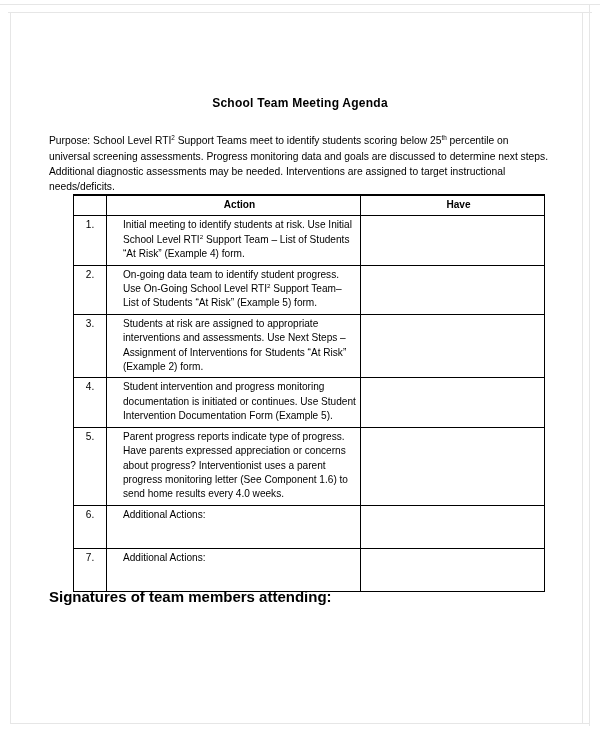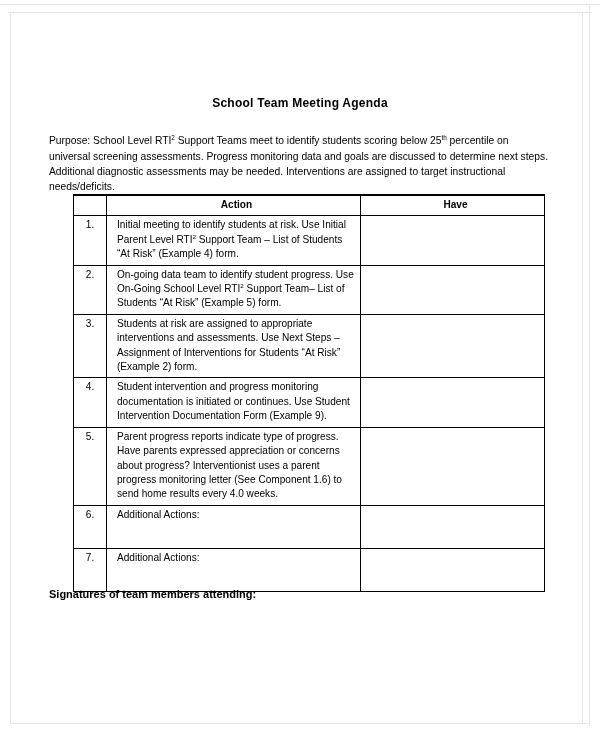--- a/index.html
+++ b/index.html
@@ -79,21 +79,21 @@
     font-size: 10.1px;
   }
   #agenda-table col.c-num   { width: 33px; }
   #agenda-table col.c-act   { width: 254px; }
   #agenda-table col.c-notes { width: 184px; }
 
   #agenda-table th,
   #agenda-table td {
     border: 1px solid #000000;
     vertical-align: top;
-    padding: 2px 4px 3px 10px;
+    padding: 2px 4px 3px 16px;
     line-height: 14.4px;
   }
   #agenda-table thead th {
     font-weight: bold;
     border-top: 2px solid #000000;
     border-bottom: 1.5px solid #000000;
     height: 14px;
     background: #ffffff;
   }
   #agenda-table thead th.th-num { border-right: 1.5px solid #000000; }
@@ -115,21 +115,21 @@
   #agenda-table td:last-child { border-right: 1.5px solid #000000; }
   #agenda-table th:last-child { border-right: 1.5px solid #000000; }
   #agenda-table td:first-child { border-left: 1.5px solid #000000; }
   #agenda-table th:first-child { border-left: 1.5px solid #000000; }
 
   
   #signatures-heading {
     position: absolute;
     left: 49px;
     top: 588px;
-    font-size: 11px;
+    font-size: 15px;
     font-weight: bold;
   }
   .sig-line {
     position: absolute;
     left: 49px;
     height: 11px;
     overflow: hidden;
     white-space: nowrap;
     font-size: 11px;
     letter-spacing: -0.6px;
@@ -166,36 +166,36 @@
       <thead>
         <tr>
           <th class="th-num"></th>
           <th class="th-act">Action</th>
           <th class="th-notes">Have</th>
         </tr>
       </thead>
       <tbody>
         <tr>
           <td class="cell-num">1.</td>
-          <td class="cell-action"><span>Initial meeting to identify students at risk. Use Initial Parent Level RTI</span><sup>2</sup><span> Support Team – List of Students “At Risk” (Example 4) form.</span></td>
+          <td class="cell-action"><span>Initial meeting to identify students at risk. Use Initial School Level RTI</span><sup>2</sup><span> Support Team – List of Students “At Risk” (Example 4) form.</span></td>
           <td class="cell-notes"></td>
         </tr>
         <tr>
           <td class="cell-num">2.</td>
           <td class="cell-action"><span>On-going data team to identify student progress. Use On-Going School Level RTI</span><sup>2</sup><span> Support Team– List of Students “At Risk” (Example 5) form.</span></td>
           <td class="cell-notes"></td>
         </tr>
         <tr>
           <td class="cell-num">3.</td>
           <td class="cell-action"><span>Students at risk are assigned to appropriate interventions and assessments. Use Next Steps – Assignment of Interventions for Students “At Risk” (Example 2) form.</span></td>
           <td class="cell-notes"></td>
         </tr>
         <tr>
           <td class="cell-num">4.</td>
-          <td class="cell-action"><span>Student intervention and progress monitoring documentation is initiated or continues. Use Student Intervention Documentation Form (Example 9).</span></td>
+          <td class="cell-action"><span>Student intervention and progress monitoring documentation is initiated or continues. Use Student Intervention Documentation Form (Example 5).</span></td>
           <td class="cell-notes"></td>
         </tr>
         <tr>
           <td class="cell-num">5.</td>
           <td class="cell-action"><span>Parent progress reports indicate type of progress. Have parents expressed appreciation or concerns about progress?  Interventionist uses a parent progress monitoring letter (See Component 1.6) to send home results every 4.0 weeks.</span></td>
           <td class="cell-notes"></td>
         </tr>
         <tr class="row-blank">
           <td class="cell-num">6.</td>
           <td class="cell-action"><span>Additional Actions:</span></td>

